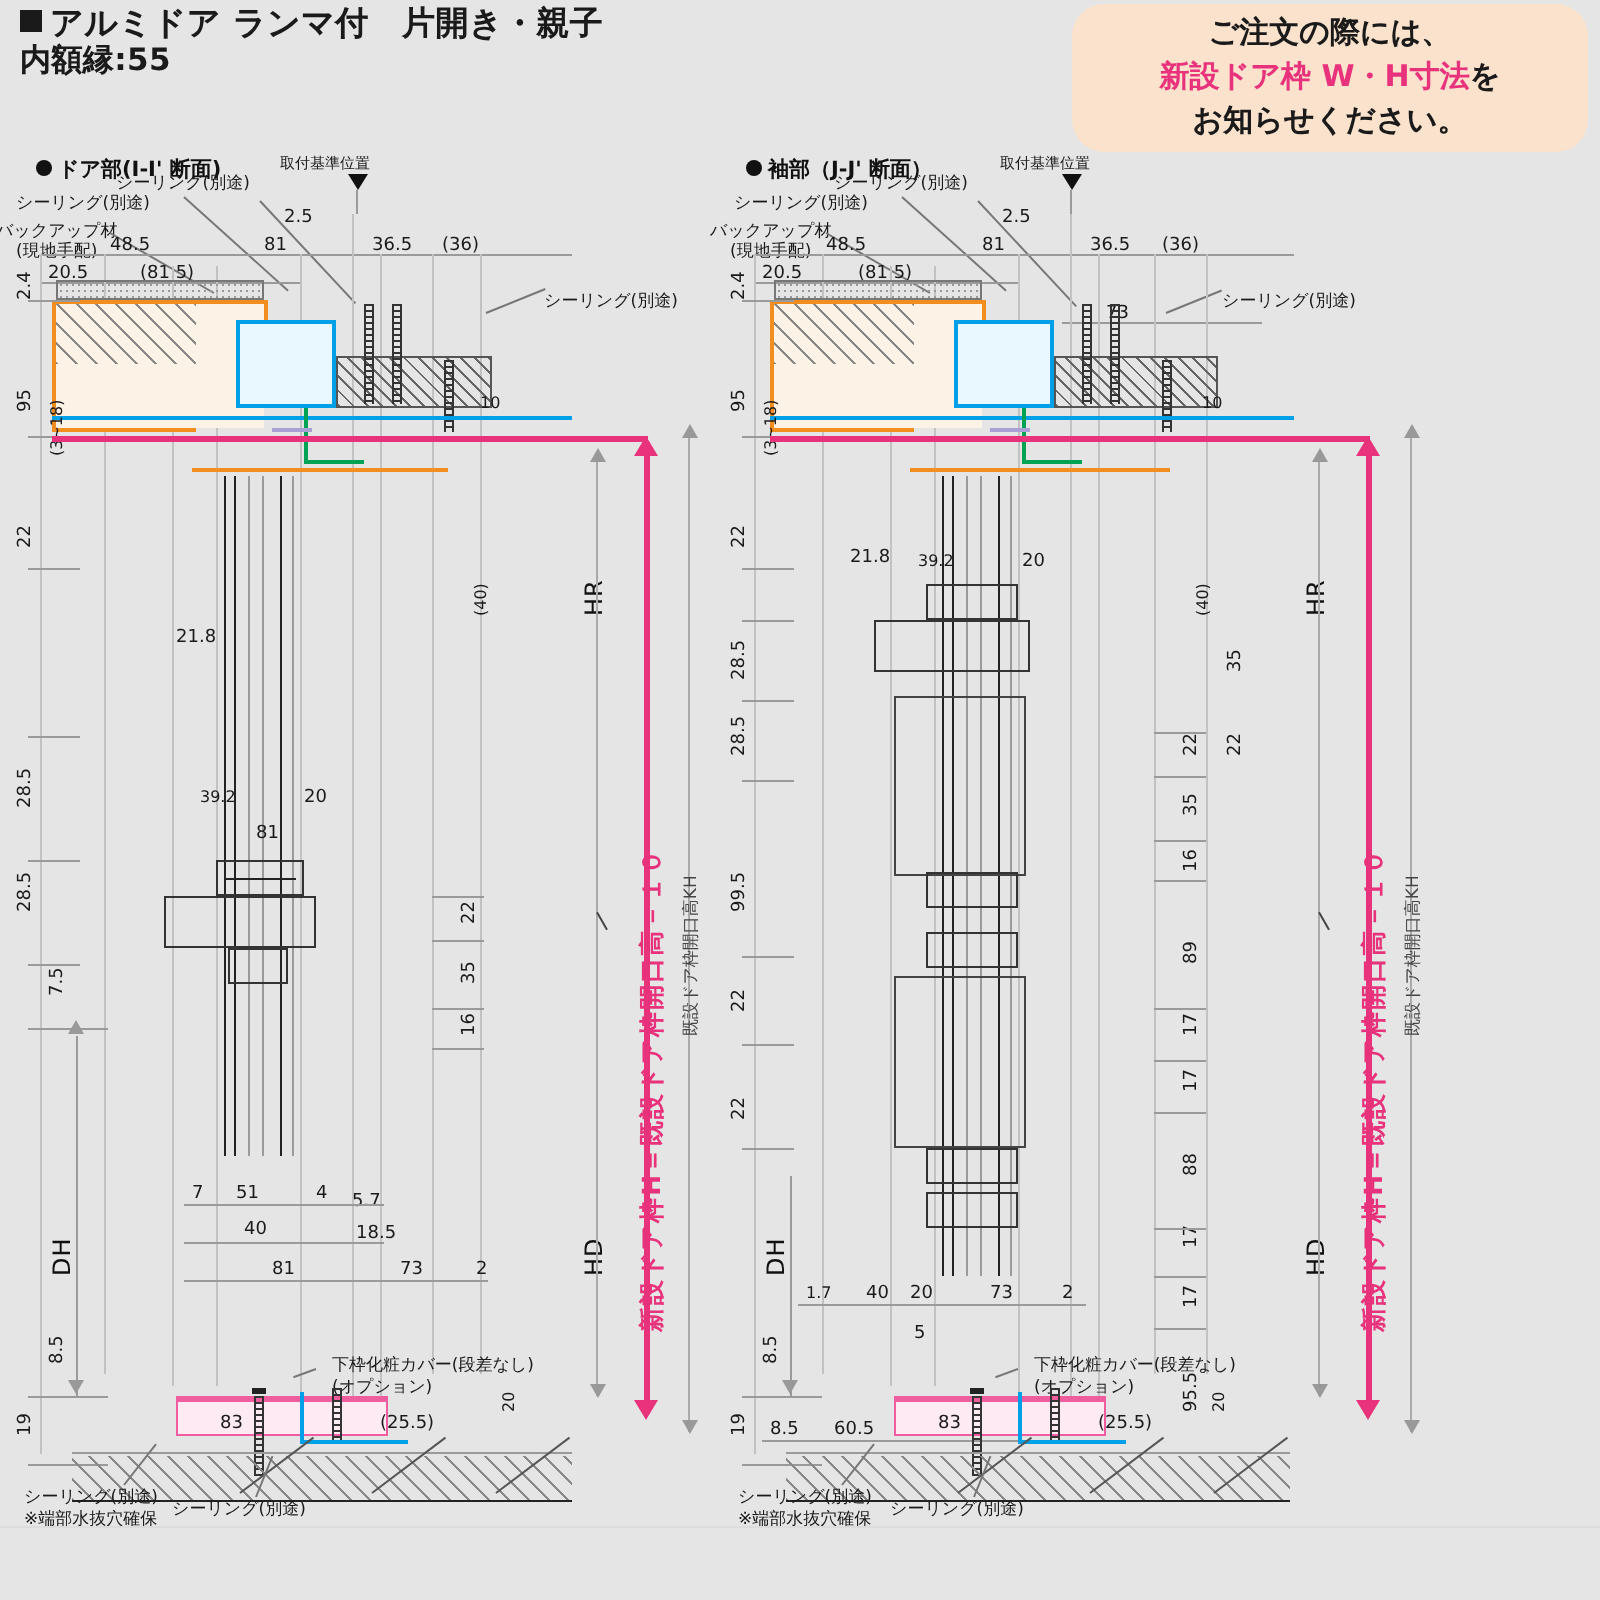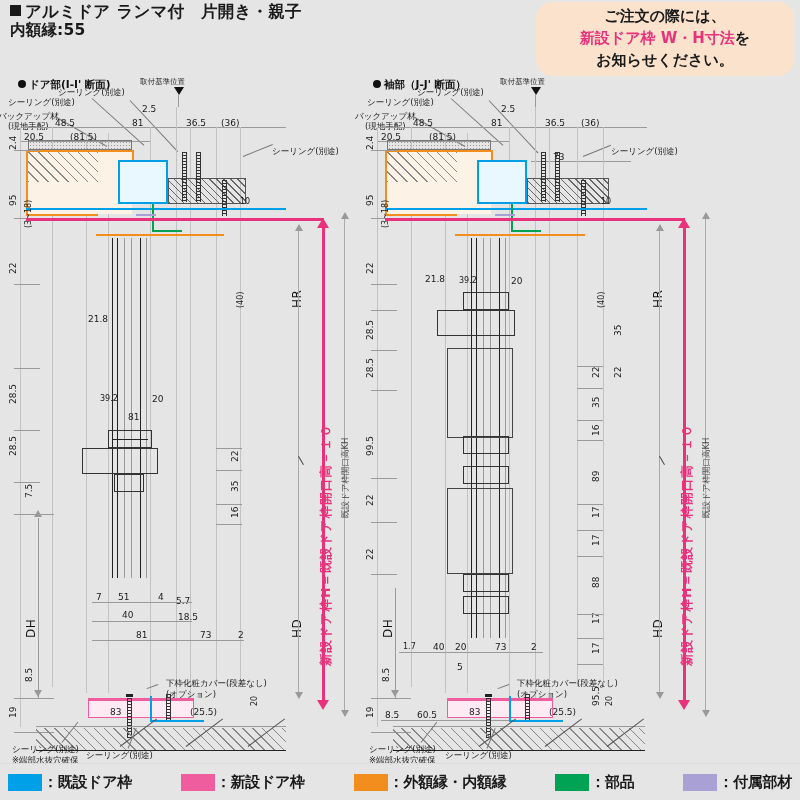--- a/index.html
+++ b/index.html
@@ -684,36 +684,14 @@
     <div class="pink-text" style="left:324px; top:588px;">新設ドア枠H＝既設ドア枠開口高－１０</div>
 
     <div class="gline" style="left:350px; top:138px; height:500px;"></div>
     <div class="garrow-up" style="left:347px; top:134px;"></div>
     <div class="garrow-dn" style="left:347px; top:632px;"></div>
     <div class="gray-text-v" style="left:346px; top:440px;">既設ドア枠開口高KH</div>
   </div>
 
   <div class="sep-rule"></div>
 
-  <div id="legend">
-    <div class="leg-item">
-      <span class="leg-sw" style="background:#00a0e9;"></span>
-      <span class="leg-label">：既設ドア枠</span>
-    </div>
-    <div class="leg-item">
-      <span class="leg-sw" style="background:#ef5d9e;"></span>
-      <span class="leg-label">：新設ドア枠</span>
-    </div>
-    <div class="leg-item">
-      <span class="leg-sw" style="background:#f28e1e;"></span>
-      <span class="leg-label">：外額縁・内額縁</span>
-    </div>
-    <div class="leg-item">
-      <span class="leg-sw" style="background:#00a353;"></span>
-      <span class="leg-label">：部品</span>
-    </div>
-    <div class="leg-item">
-      <span class="leg-sw" style="background:#a9a0d6;"></span>
-      <span class="leg-label">：付属部材</span>
-    </div>
-  </div>
 
 </div>
 
 </body></html>

